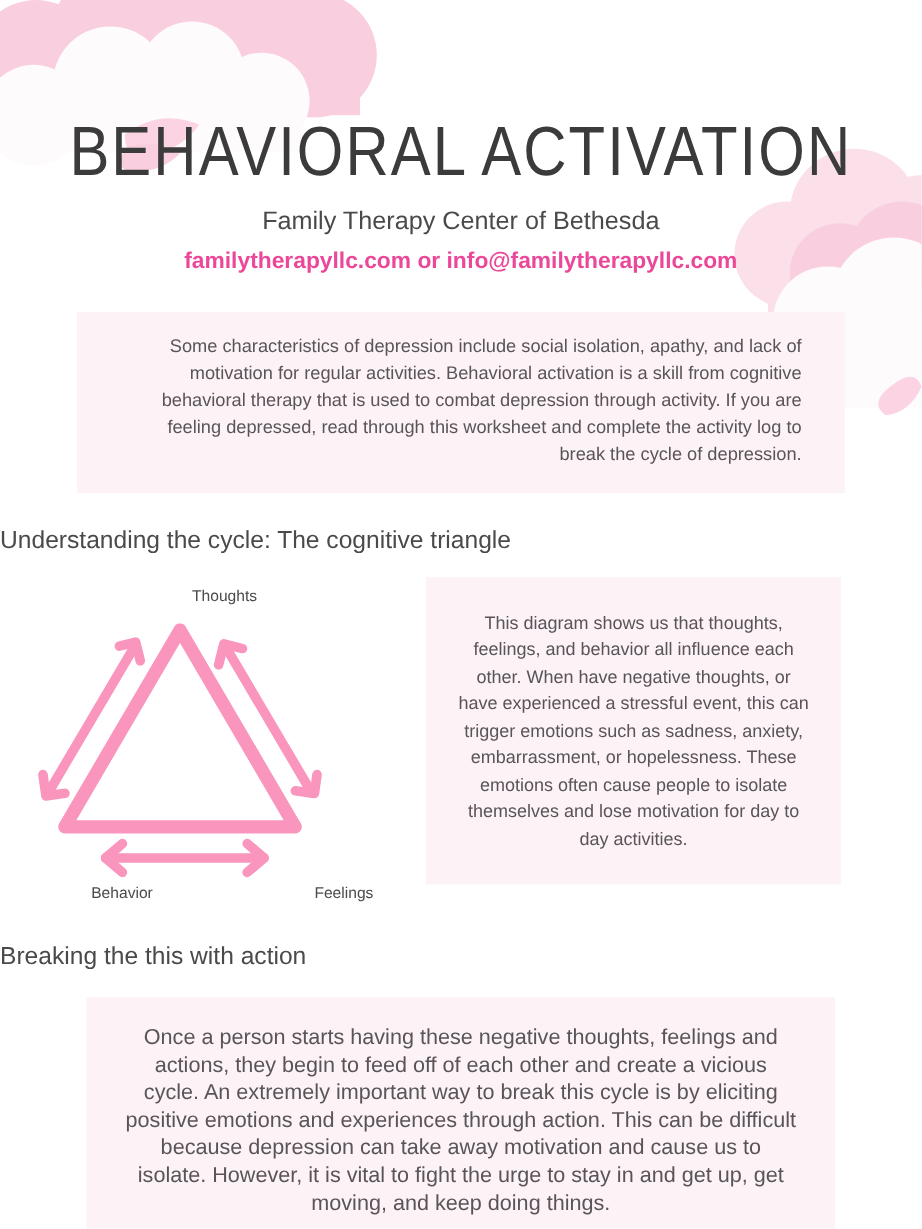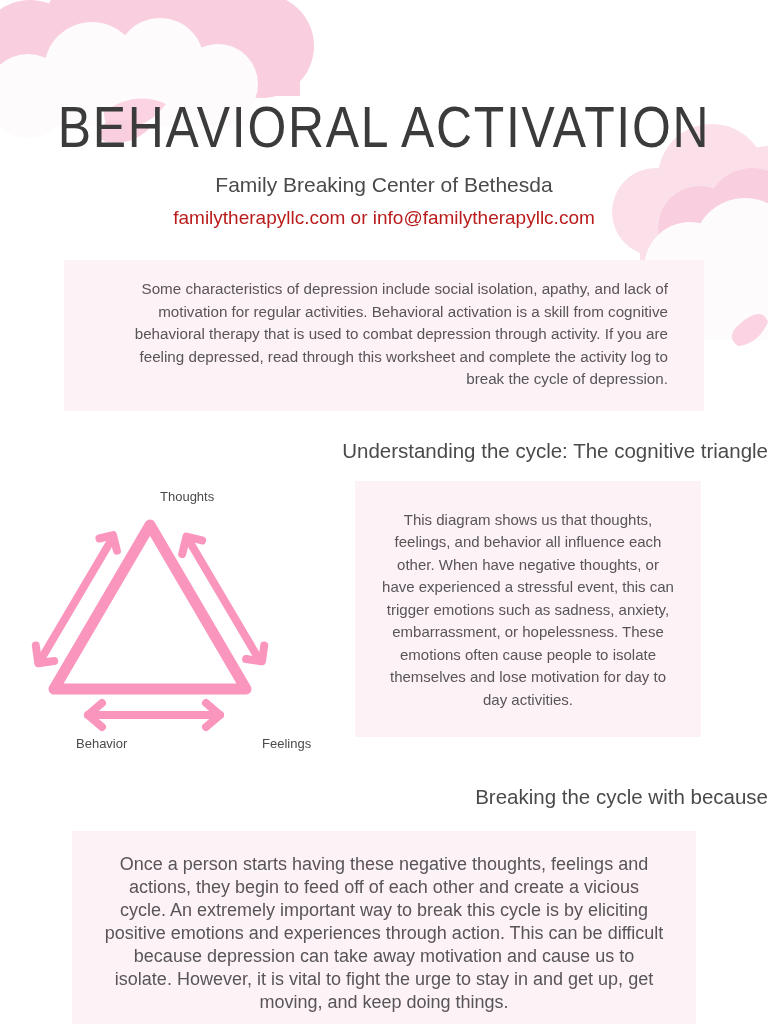--- a/index.html
+++ b/index.html
@@ -54,23 +54,23 @@
   .subtitle {
     font-size: 21px;
     line-height: 30px;
     color: #4a4a4a;
     margin: 12px 0 0 0;
     font-weight: 400;
   }
   .contact {
     font-size: 19px;
     line-height: 28px;
-    color: #b91c1c;
+    color: #ec4899;
     margin: 4px 0 0 0;
-    font-weight: 400;
+    font-weight: 700;
   }
 
   
   .panel {
     background: #fdf2f5;
     position: relative;
     z-index: 2;
     box-sizing: border-box;
   }
   .intro-panel {
@@ -82,21 +82,21 @@
     margin: 0;
     font-size: 15.2px;
     line-height: 22.5px;
     color: #58555a;
   }
 
   
   .section-heading {
     position: relative;
     z-index: 2;
-    text-align: right;
+    text-align: left;
     font-size: 20.5px;
     line-height: 28px;
     color: #4a4a4a;
     font-weight: 400;
     margin: 0;
   }
   .heading-cycle { margin-top: 26px; }
   .heading-breaking { margin-top: 34px; }
 
   
@@ -203,21 +203,21 @@
       <rect x="676" y="262" width="92" height="78"></rect>
     </g>
 
     <g fill="#FBD3E2">
       <path d="M742 322 q20 -16 26 0 q-10 22 -30 24 q-14 -10 4 -24 z"></path>
     </g>
   </svg>
 
   <div class="header">
     <h1 class="title">BEHAVIORAL ACTIVATION</h1>
-    <p class="subtitle">Family Breaking Center of Bethesda</p>
+    <p class="subtitle">Family Therapy Center of Bethesda</p>
     <p class="contact">familytherapyllc.com or info@familytherapyllc.com</p>
   </div>
 
   <div class="panel intro-panel">
     <p>Some characteristics of depression include social isolation, apathy, and lack of motivation for regular activities. Behavioral activation is a skill from cognitive behavioral therapy that is used to combat depression through activity. If you are feeling depressed, read through this worksheet and complete the activity log to break the cycle of depression.</p>
   </div>
 
   <h2 class="section-heading heading-cycle">Understanding the cycle: The cognitive triangle</h2>
 
   <div class="diagram-row">
@@ -249,19 +249,19 @@
           <polyline points="206,226 220,238 206,250" stroke-linejoin="round"></polyline>
         </g>
       </svg>
     </div>
 
     <div class="panel diagram-panel">
       <p>This diagram shows us that thoughts, feelings, and behavior all influence each other. When have negative thoughts, or have experienced a stressful event, this can trigger emotions such as sadness, anxiety, embarrassment, or hopelessness. These emotions often cause people to isolate themselves and lose motivation for day to day activities.</p>
     </div>
   </div>
 
-  <h2 class="section-heading heading-breaking">Breaking the cycle with because</h2>
+  <h2 class="section-heading heading-breaking">Breaking the this with action</h2>
 
   <div class="panel outro-panel">
     <p>Once a person starts having these negative thoughts, feelings and actions, they begin to feed off of each other and create a vicious cycle. An extremely important way to break this cycle is by eliciting positive emotions and experiences through action. This can be difficult because depression can take away motivation and cause us to isolate. However, it is vital to fight the urge to stay in and get up, get moving, and keep doing things.</p>
   </div>
 
 </div>
 
 </body></html>

